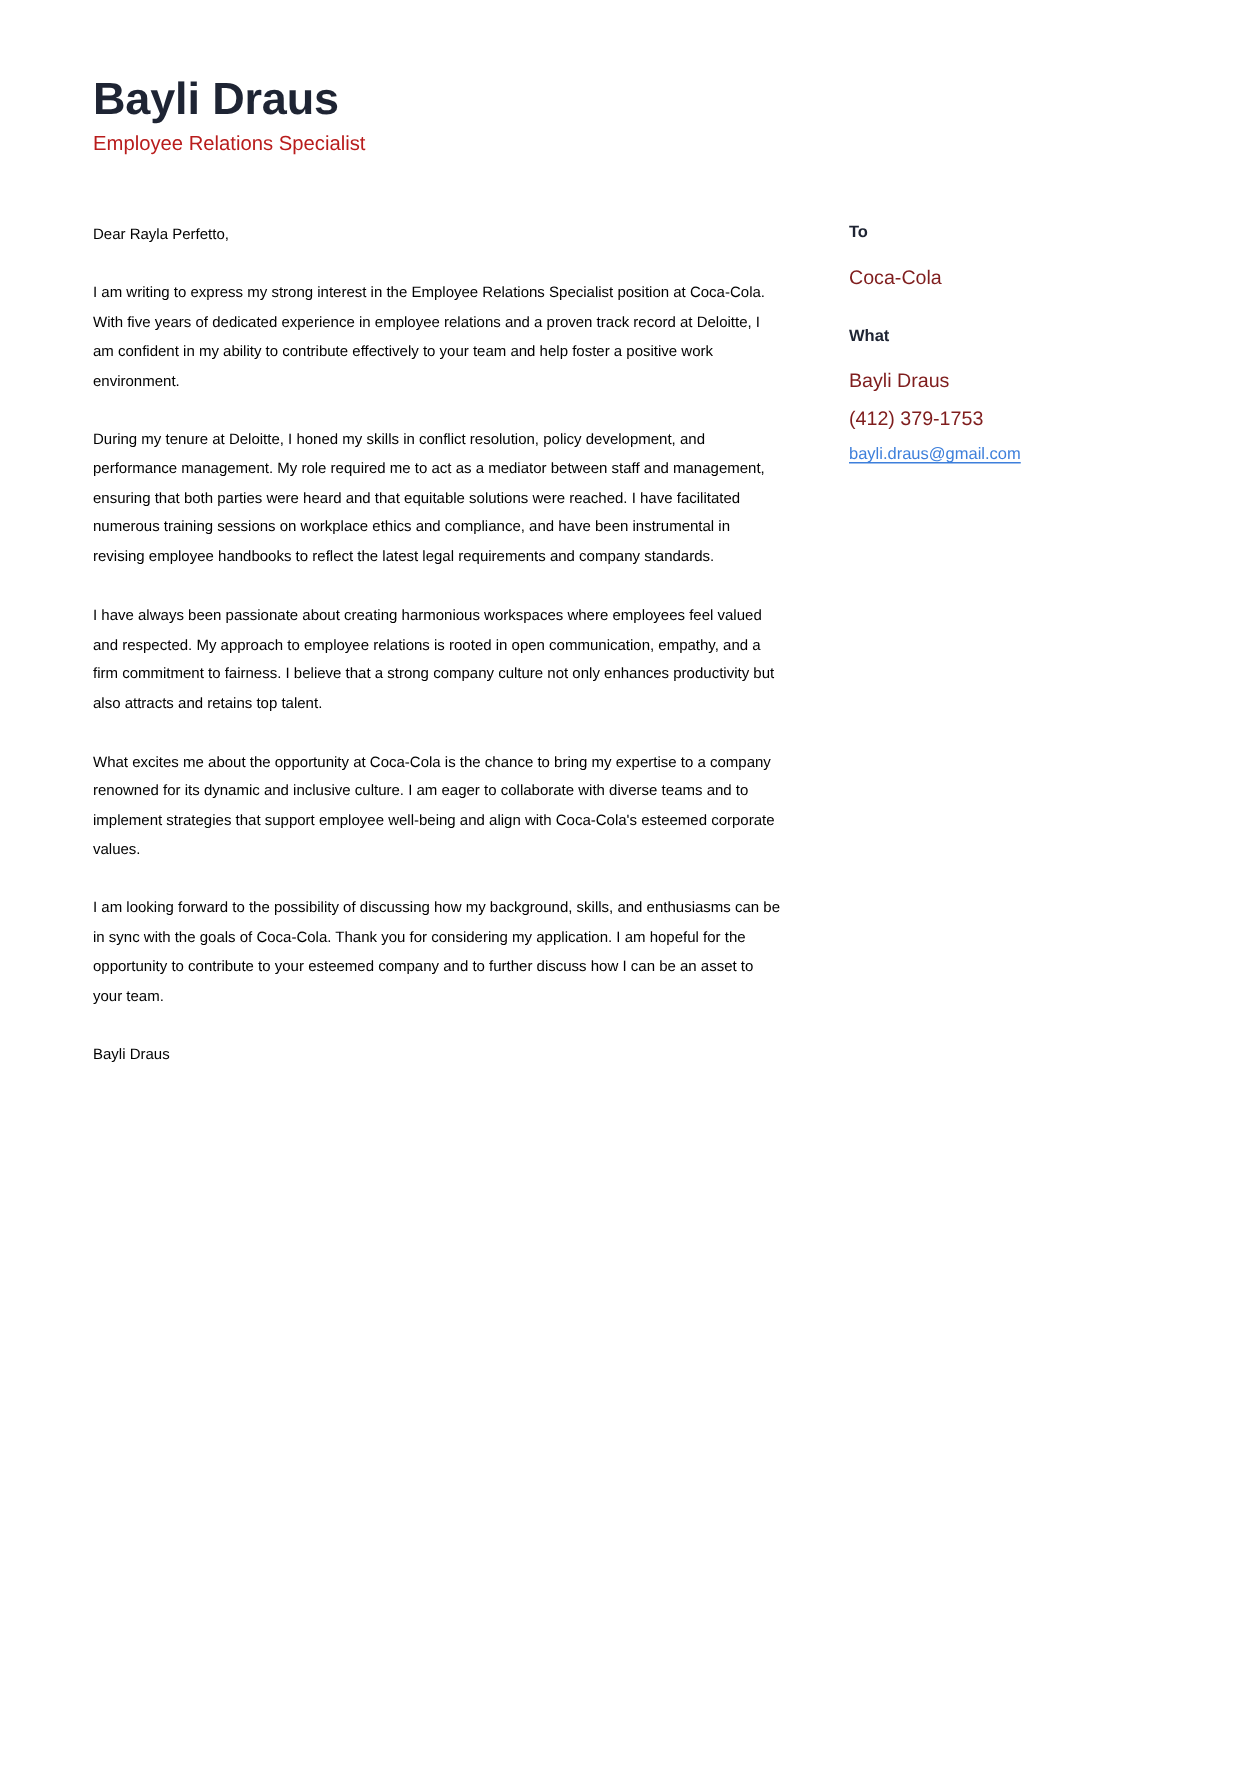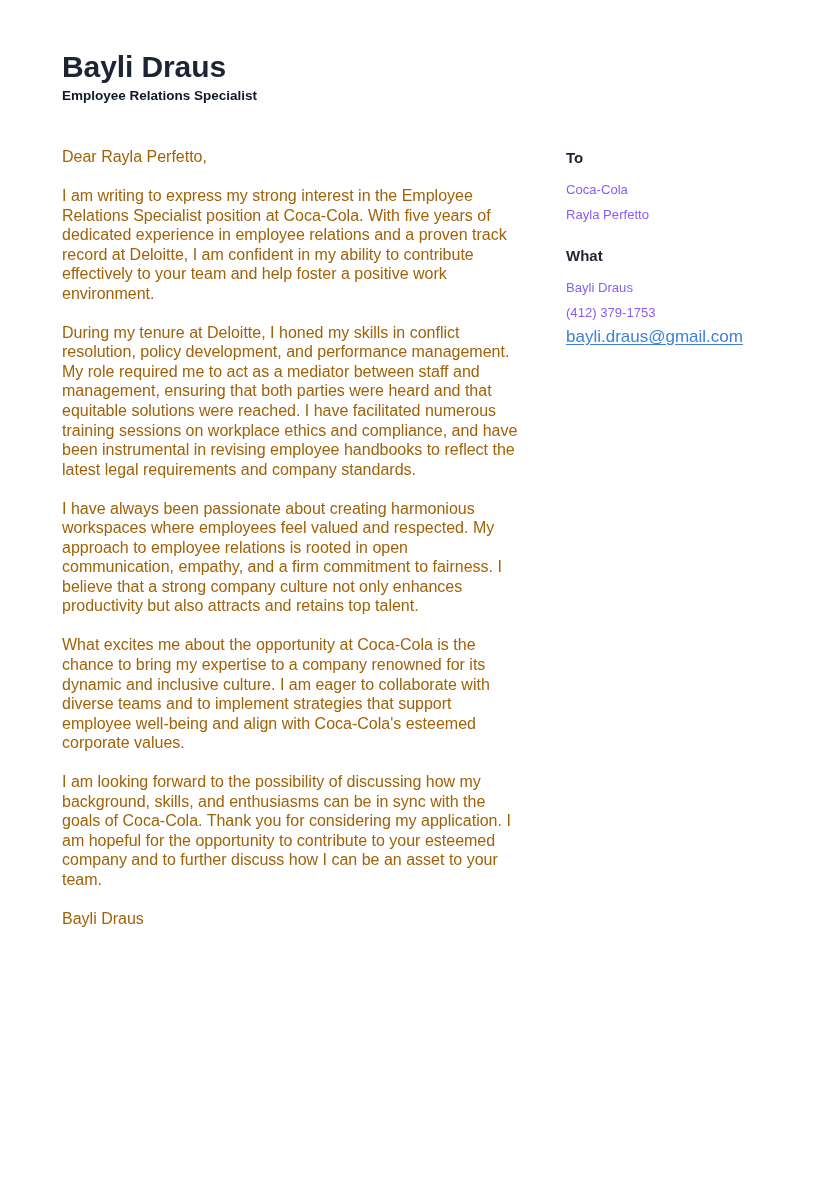--- a/index.html
+++ b/index.html
@@ -35,35 +35,35 @@
     font-size: 30px;
     font-weight: bold;
     line-height: 1.12;
     color: #1e2433;
     letter-spacing: -0.1px;
     margin: 0;
   }
 
   .job-title {
     font-size: 13.5px;
-    font-weight: bold;
+    font-weight: normal;
     line-height: 1.2;
-    color: #0f172a;
+    color: #b91c1c;
     margin: 4px 0 0 0;
   }
 
   
   .letter-body {
     position: absolute;
     left: 62px;
     top: 147px;
     width: 458px;
-    font-size: 16px;
+    font-size: 10px;
     line-height: 19.55px;
-    color: #a16207;
+    color: #000000;
   }
 
   .letter-body p {
     margin: 0 0 19.5px 0;
   }
 
   .letter-body p:last-child {
     margin-bottom: 0;
   }
 
@@ -91,36 +91,36 @@
 
   .sidebar-group {
     margin-bottom: 20px;
   }
 
   .sidebar-group:last-child {
     margin-bottom: 0;
   }
 
   .sidebar-heading {
-    font-size: 15px;
+    font-size: 11px;
     font-weight: bold;
     color: #1e2433;
     line-height: 1.2;
     margin: 0 0 11px 0;
   }
 
   .sidebar-line {
     font-size: 13.1px;
     line-height: 24.6px;
-    color: #8b5cf6;
+    color: #7f1d1d;
     white-space: nowrap;
   }
 
   .sidebar-link {
-    font-size: 17px;
+    font-size: 11px;
     line-height: 24.6px;
     color: #3d7fdb;
     text-decoration: underline;
     text-underline-offset: 2px;
     white-space: nowrap;
     cursor: pointer;
   }
 </style>
 </head>
 <body>
@@ -148,21 +148,20 @@
 
 
     <p class="signature">Bayli Draus</p>
   </div>
 
   <div class="sidebar">
 
     <div class="sidebar-group">
       <div class="sidebar-heading">To</div>
       <div class="sidebar-line">Coca-Cola</div>
-      <div class="sidebar-line">Rayla Perfetto</div>
     </div>
 
     <div class="sidebar-group">
       <div class="sidebar-heading">What</div>
       <div class="sidebar-line">Bayli Draus</div>
       <div class="sidebar-line">(412) 379-1753</div>
       <a class="sidebar-link" href="mailto:bayli.draus@gmail.com">bayli.draus@gmail.com</a>
     </div>
 
   </div>

